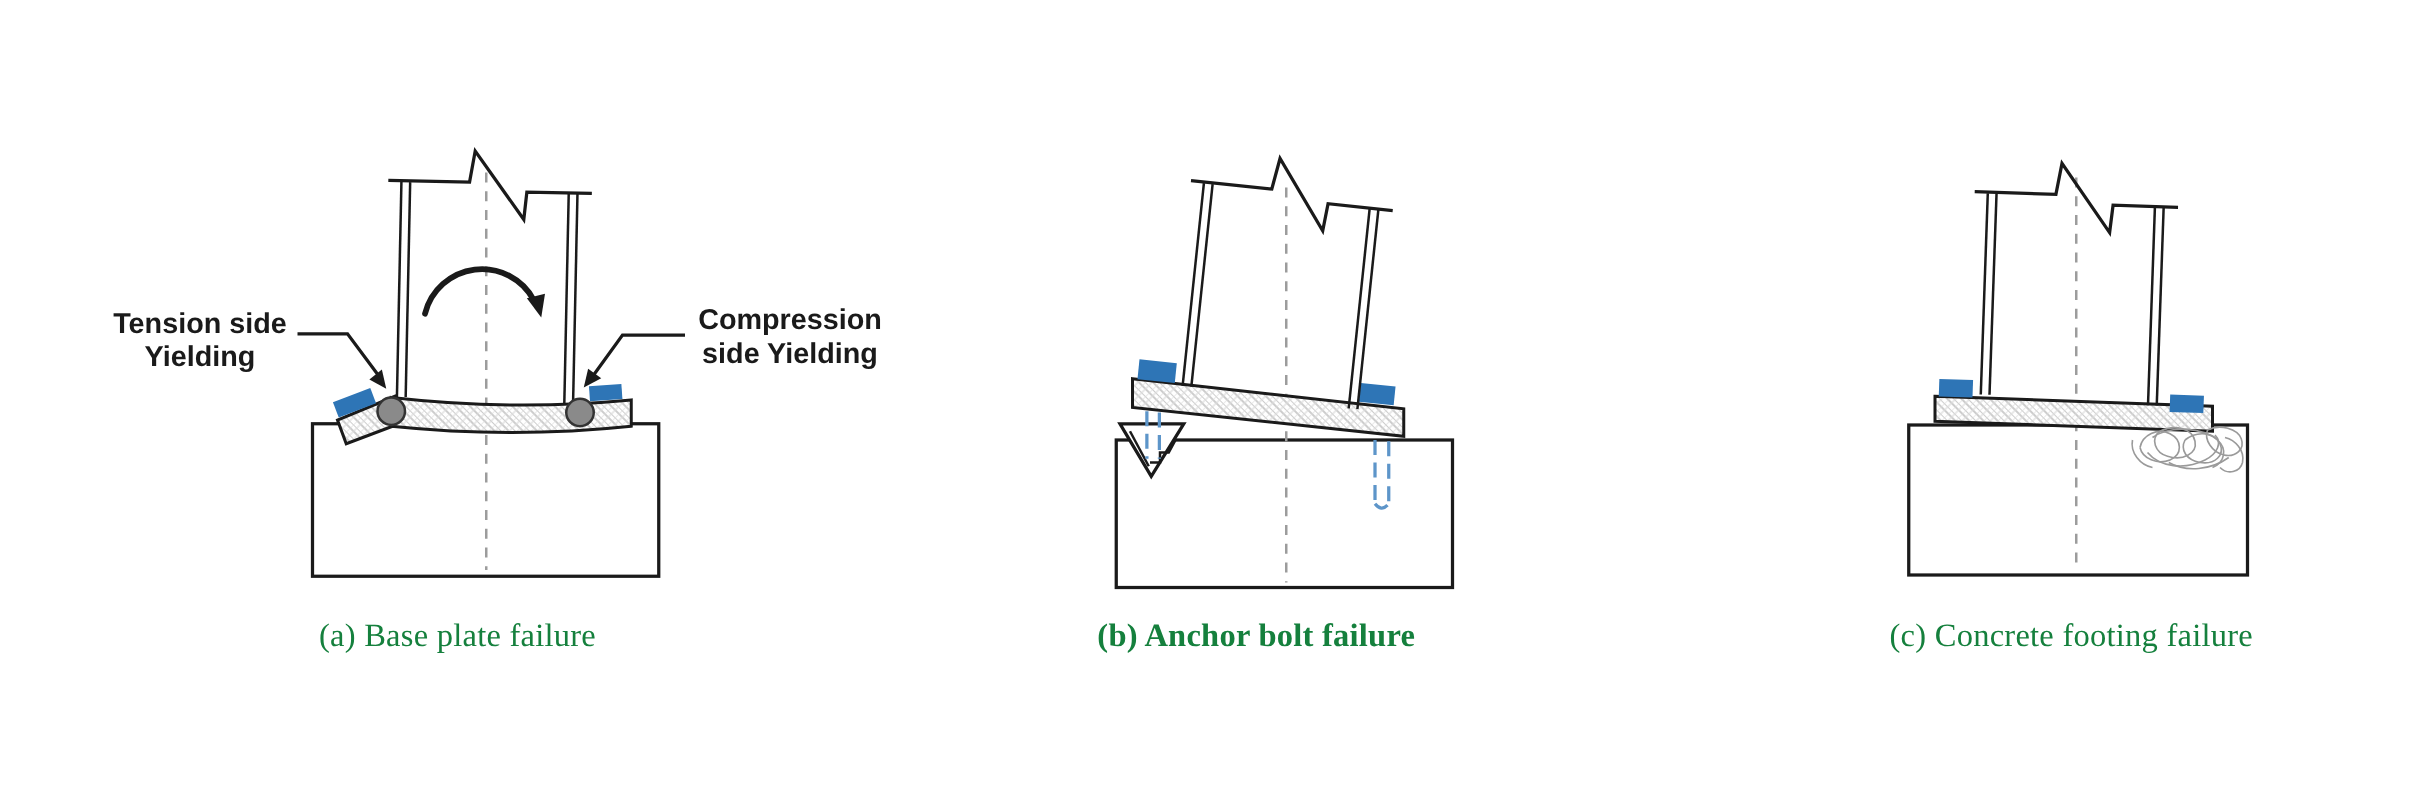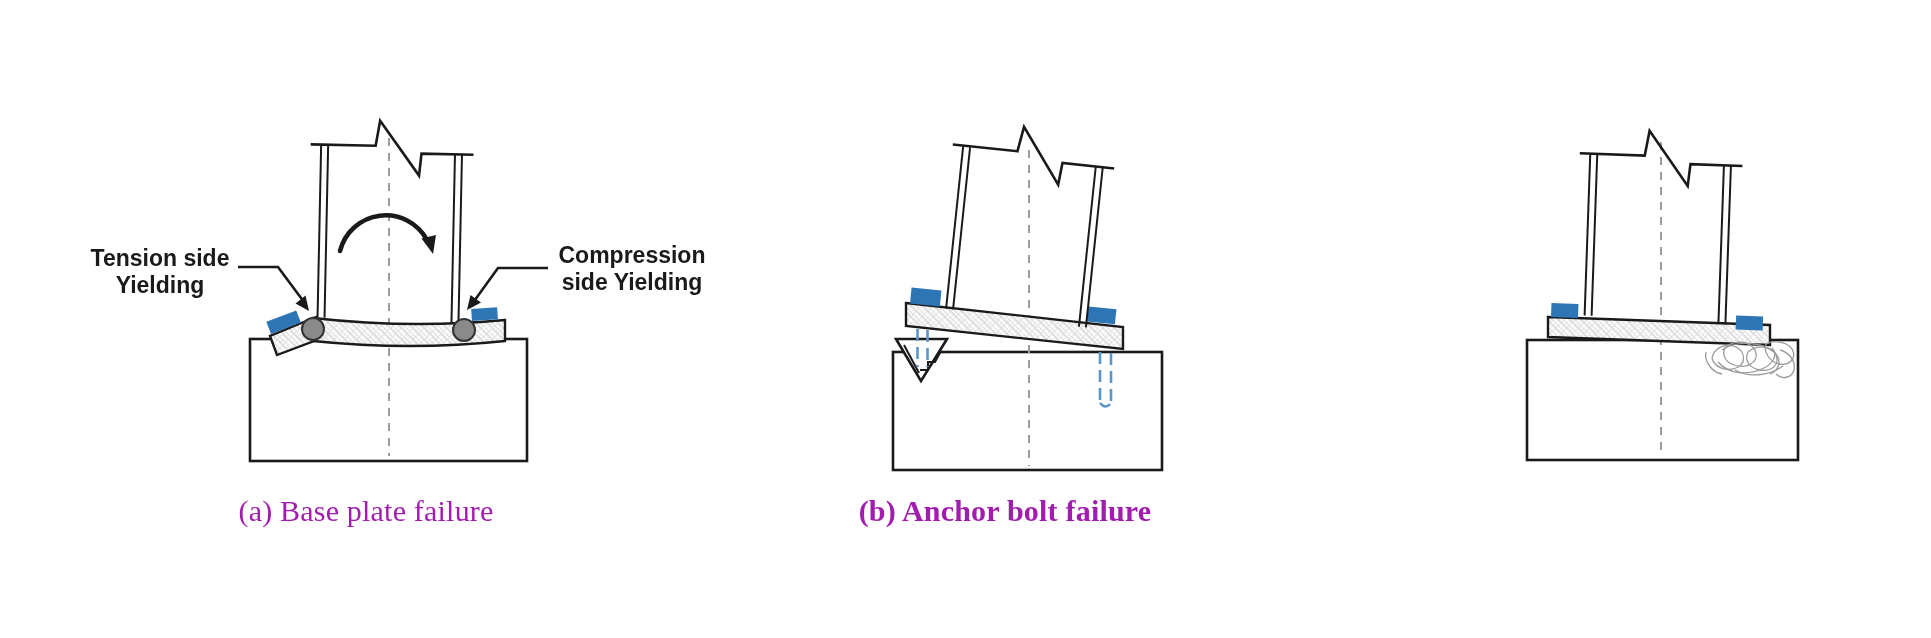--- a/index.html
+++ b/index.html
@@ -9,22 +9,22 @@
     background:var(--background,#fff);
     font-family:"Liberation Sans",sans-serif;
     overflow:hidden;
   }
   .stage svg{position:absolute;left:0;top:0;}
   .caption{
     position:absolute;
     transform:translateX(-50%);
     white-space:nowrap;
     font-family:"Liberation Serif",serif;
-    font-size:30px;
-    color:#a21caf;
+    font-size:26px;
+    color:#15803d;
     letter-spacing:0.2px;
   }
   .caption-a{left:366px;top:494px;}
   .caption-b{left:1005px;top:494px;font-weight:bold;}
   .caption-c{left:1657px;top:494px;}
   .ann{
     font-family:"Liberation Sans",sans-serif;
     font-weight:bold;
     font-size:23px;
     fill:var(--line-dark,#1a1a1a);
@@ -161,13 +161,14 @@
         <line x1="1591.5" y1="157" x2="1591.5" y2="318" class="flange"></line>
         <line x1="1718.5" y1="163" x2="1718.5" y2="322" class="flange"></line>
         <line x1="1725.5" y1="163" x2="1725.5" y2="322" class="flange"></line>
         <path d="M1574,156 L1639,156 L1643,131 L1683,185 L1685,163 L1737,163" class="colcap"></path>
       </g>
     </g>
   </svg>
 
   <div class="caption caption-a">(a) Base plate failure</div>
   <div class="caption caption-b">(b) Anchor bolt failure</div>
+  <div class="caption caption-c">(c) Concrete footing failure</div>
 </div>
 
 </body></html>

